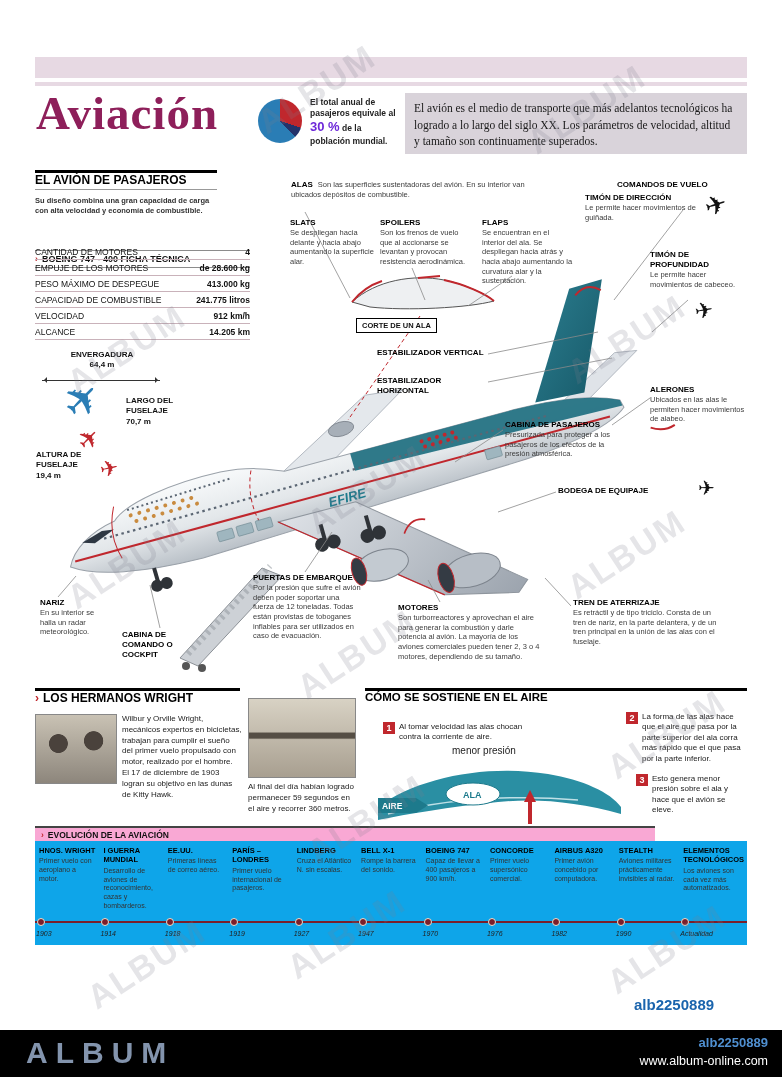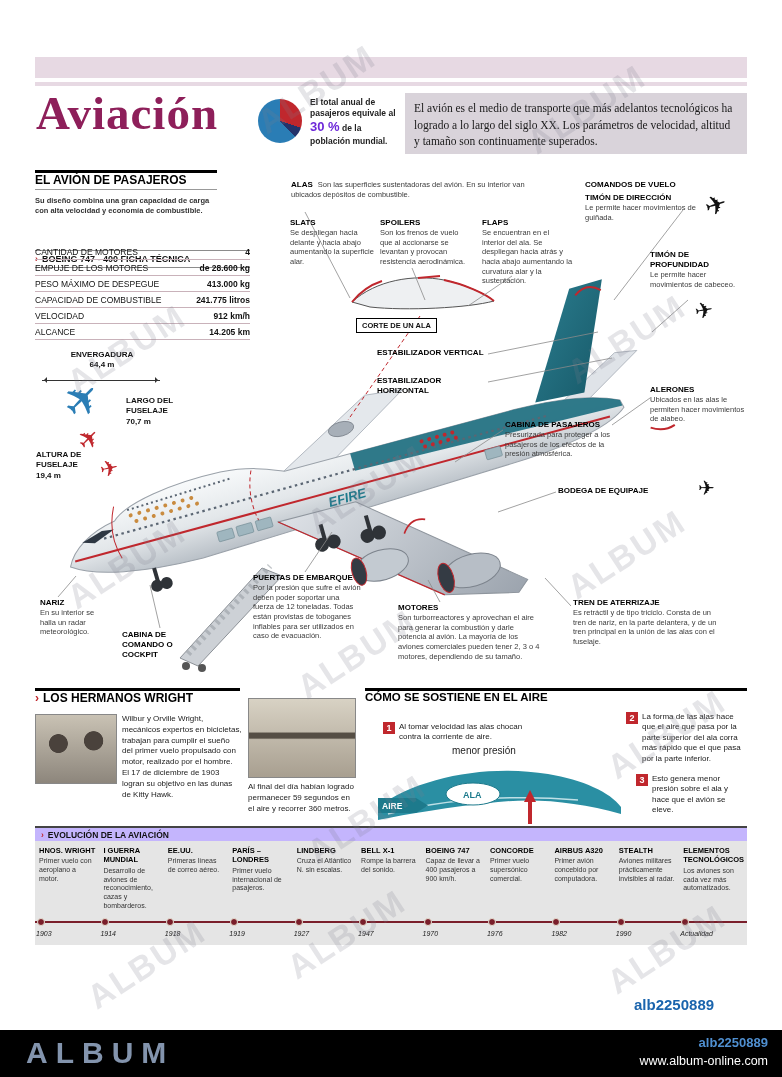--- a/index.html
+++ b/index.html
@@ -55,24 +55,24 @@
   #wright-photo2{left:248px;top:698px;width:106px;height:78px;
     background:linear-gradient(transparent 42%,#554e44 44%,#554e44 50%,transparent 52%),
                linear-gradient(#d8d2c4,#a89f90);}
   .wtext{position:absolute;font-size:8px;line-height:1.35;color:#222;}
   .step{position:absolute;font-size:8px;line-height:1.3;color:#222;}
   .stepnum{display:inline-block;background:#c0272d;color:#fff;width:12px;height:12px;
            text-align:center;line-height:12px;font-weight:bold;font-size:9px;margin-right:4px;
            vertical-align:top;}
   .steptext{display:inline-block;width:calc(100% - 20px);vertical-align:top;}
   
-  .evo-strip{position:absolute;left:35px;top:826px;width:712px;height:15px;background:#c4b5fd;
+  .evo-strip{position:absolute;left:35px;top:826px;width:620px;height:15px;background:#f9a8d4;
              border-top:2px solid #444;font-size:8.5px;font-weight:bold;line-height:15px;
              padding-left:6px;box-sizing:border-box;}
-  .evo-body{position:absolute;left:35px;top:841px;width:712px;height:104px;background:#e5e5e5;
+  .evo-body{position:absolute;left:35px;top:841px;width:712px;height:104px;background:#0ea5e9;
             display:flex;}
   .evo-col{flex:1;position:relative;padding:5px 3px 0 4px;font-size:7px;line-height:1.25;color:#333;}
   .evo-col b{display:block;font-size:7.5px;color:#000;margin-bottom:2px;}
   .evo-line{position:absolute;left:0;right:0;top:80px;height:2px;background:#7a1f2b;}
   .evo-dot{position:absolute;left:2px;top:77px;width:8px;height:8px;border-radius:50%;
            background:#7a1f2b;border:1px solid #e7e2d2;box-sizing:border-box;}
   .evo-year{position:absolute;left:1px;top:89px;font-size:7px;color:#222;}
   
   .precode{position:absolute;left:634px;top:996px;color:#1a64ad;font-weight:bold;font-size:15px;}
   .footer{position:absolute;left:0;top:1030px;width:782px;height:47px;background:#000;}
@@ -288,21 +288,21 @@
   </div>
   <div class="lbl" style="left:290px;top:218px;width:84px;">
     <b>SLATS</b><span>Se despliegan hacia delante y hacia abajo aumentando la superficie alar.</span>
   </div>
   <div class="lbl" style="left:380px;top:218px;width:92px;">
     <b>SPOILERS</b><span>Son los frenos de vuelo que al accionarse se levantan y provocan resistencia aerodinámica.</span>
   </div>
   <div class="lbl" style="left:482px;top:218px;width:92px;">
     <b>FLAPS</b><span>Se encuentran en el interior del ala. Se despliegan hacia atrás y hacia abajo aumentando la curvatura alar y la sustentación.</span>
   </div>
-  <div class="lbl" style="left:585px;top:180px;width:150px;">
+  <div class="lbl" style="left:617px;top:180px;width:150px;">
     <b>COMANDOS DE VUELO</b>
   </div>
   <div class="lbl" style="left:585px;top:193px;width:116px;">
     <b>TIMÓN DE DIRECCIÓN</b><span>Le permite hacer movimientos de guiñada.</span>
   </div>
   <div class="icon-plane" style="left:705px;top:192px;font-size:26px;transform:rotate(-18deg);">✈</div>
   <div class="lbl" style="left:650px;top:250px;width:96px;">
     <b>TIMÓN DE PROFUNDIDAD</b><span>Le permite hacer movimientos de cabeceo.</span>
   </div>
   <div class="icon-plane" style="left:695px;top:300px;font-size:22px;transform:rotate(-10deg);">✈</div>

